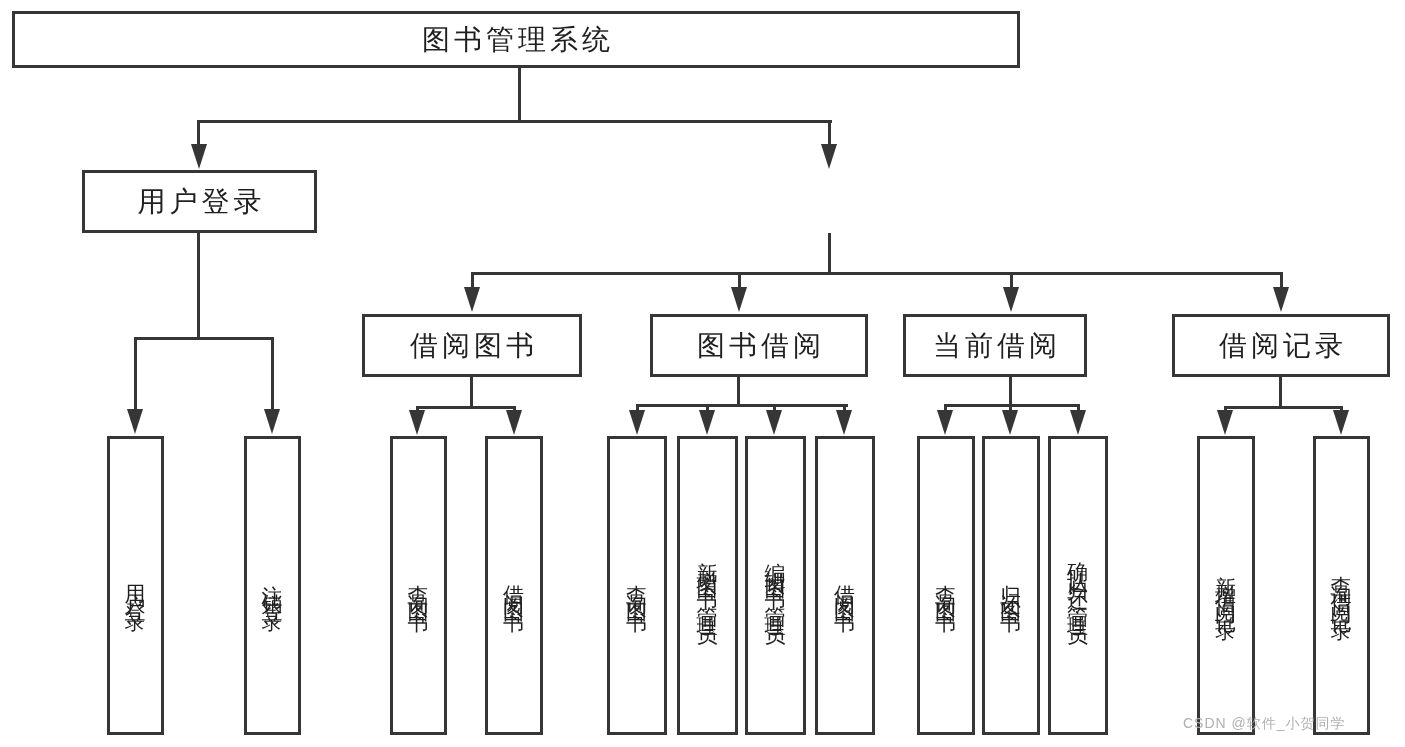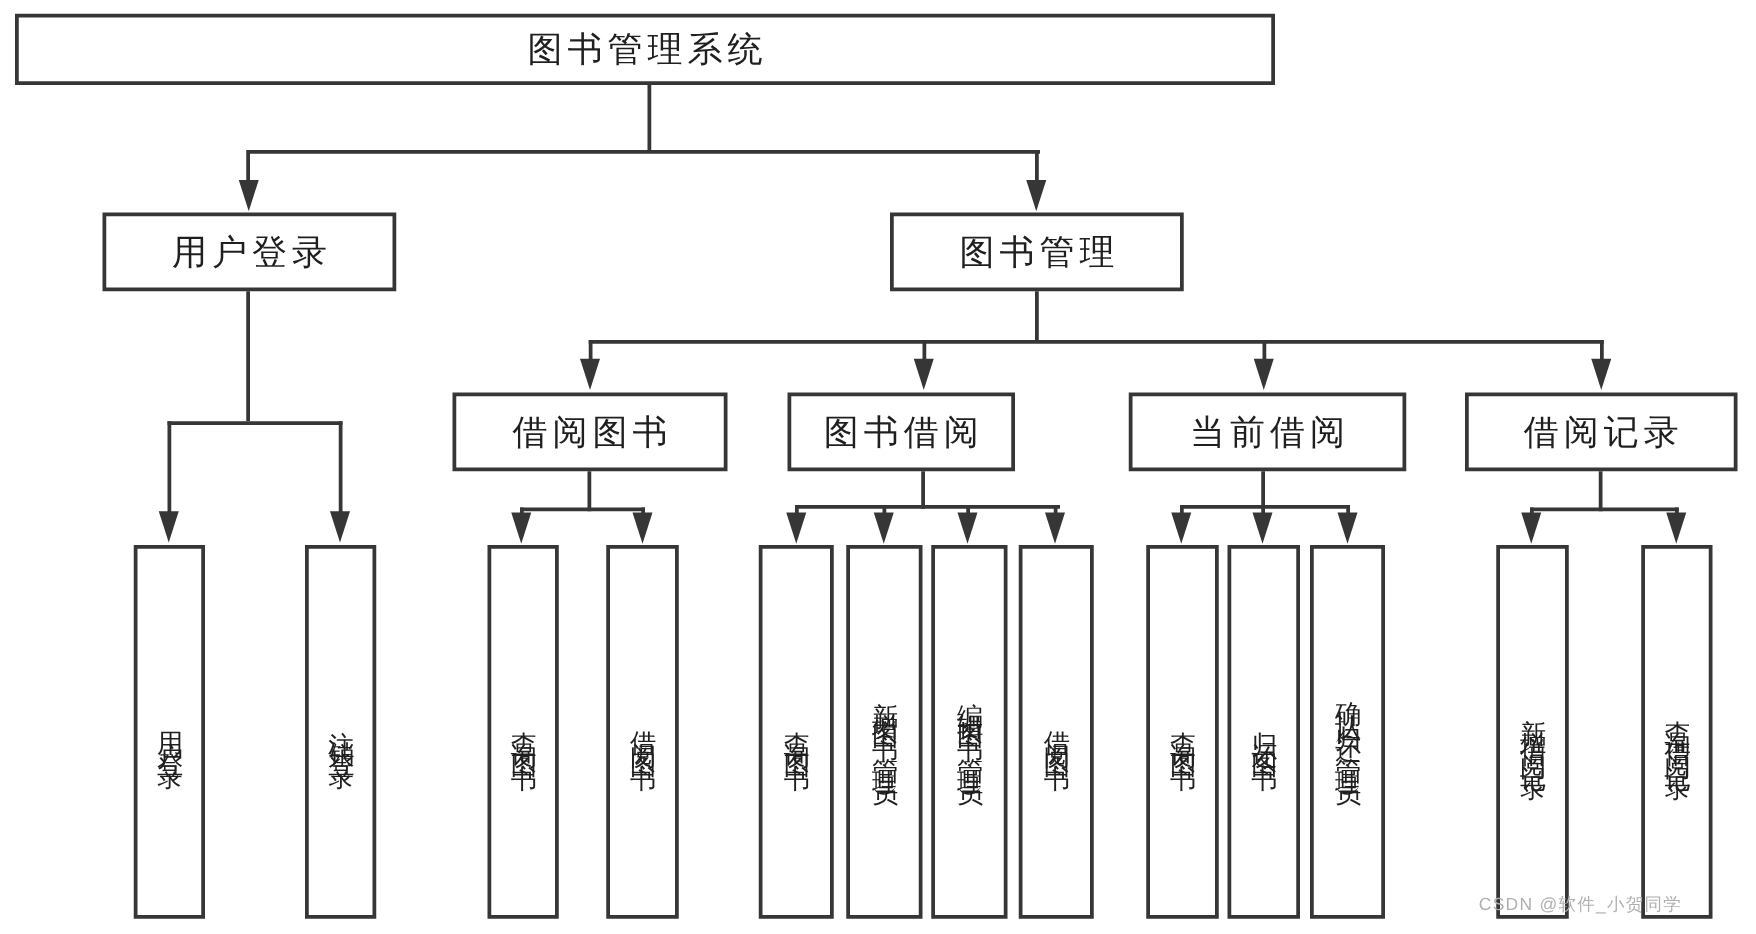--- a/index.html
+++ b/index.html
@@ -72,43 +72,42 @@
   <div class="box h" style="left:12px; top:11px; width:1008px; height:57px;">图书管理系统</div>
 
   <div class="ln" style="left:518px; top:68px; width:3px; height:54px;"></div>
   <div class="ln" style="left:198px; top:120px; width:634px; height:3px;"></div>
   <div class="ln" style="left:197px; top:120px; width:3px; height:26px;"></div>
   <div class="ah" style="left:191px; top:144px;"></div>
   <div class="ln" style="left:828px; top:120px; width:3px; height:26px;"></div>
   <div class="ah" style="left:821px; top:144px;"></div>
 
   <div class="box h" style="left:82px; top:170px; width:235px; height:63px;">用户登录</div>
-  <div class="box h" style="left:712px; top:170px; width:235px; height:63px;">图书管理</div>
 
   <div class="ln" style="left:197px; top:233px; width:3px; height:104px;"></div>
   <div class="ln" style="left:134px; top:337px; width:140px; height:3px;"></div>
   <div class="ln" style="left:134px; top:337px; width:3px; height:74px;"></div>
   <div class="ah" style="left:127px; top:409px;"></div>
   <div class="ln" style="left:271px; top:337px; width:3px; height:74px;"></div>
   <div class="ah" style="left:264px; top:409px;"></div>
 
   <div class="ln" style="left:828px; top:233px; width:3px; height:40px;"></div>
   <div class="ln" style="left:471px; top:272px; width:812px; height:3px;"></div>
   <div class="ln" style="left:471px; top:272px; width:3px; height:18px;"></div>
   <div class="ah" style="left:464px; top:287px;"></div>
   <div class="ln" style="left:738px; top:272px; width:3px; height:18px;"></div>
   <div class="ah" style="left:731px; top:287px;"></div>
   <div class="ln" style="left:1010px; top:272px; width:3px; height:18px;"></div>
   <div class="ah" style="left:1003px; top:287px;"></div>
   <div class="ln" style="left:1280px; top:272px; width:3px; height:18px;"></div>
   <div class="ah" style="left:1273px; top:287px;"></div>
 
   <div class="box h" style="left:362px; top:314px; width:220px; height:63px;">借阅图书</div>
-  <div class="box h" style="left:630px; top:314px; width:182px; height:63px;">图书借阅</div>
-  <div class="box h" style="left:903px; top:314px; width:222px; height:63px;">当前借阅</div>
+  <div class="box h" style="left:650px; top:314px; width:218px; height:63px;">图书借阅</div>
+  <div class="box h" style="left:903px; top:314px; width:184px; height:63px;">当前借阅</div>
   <div class="box h" style="left:1172px; top:314px; width:218px; height:63px;">借阅记录</div>
 
   <div class="ln" style="left:470px; top:377px; width:3px; height:32px;"></div>
   <div class="ln" style="left:416px; top:406px; width:100px; height:3px;"></div>
   <div class="ln" style="left:416px; top:406px; width:3px; height:6px;"></div>
   <div class="ah" style="left:409px; top:410px;"></div>
   <div class="ln" style="left:513px; top:406px; width:3px; height:6px;"></div>
   <div class="ah" style="left:506px; top:410px;"></div>
 
   <div class="ln" style="left:737px; top:377px; width:3px; height:30px;"></div>

